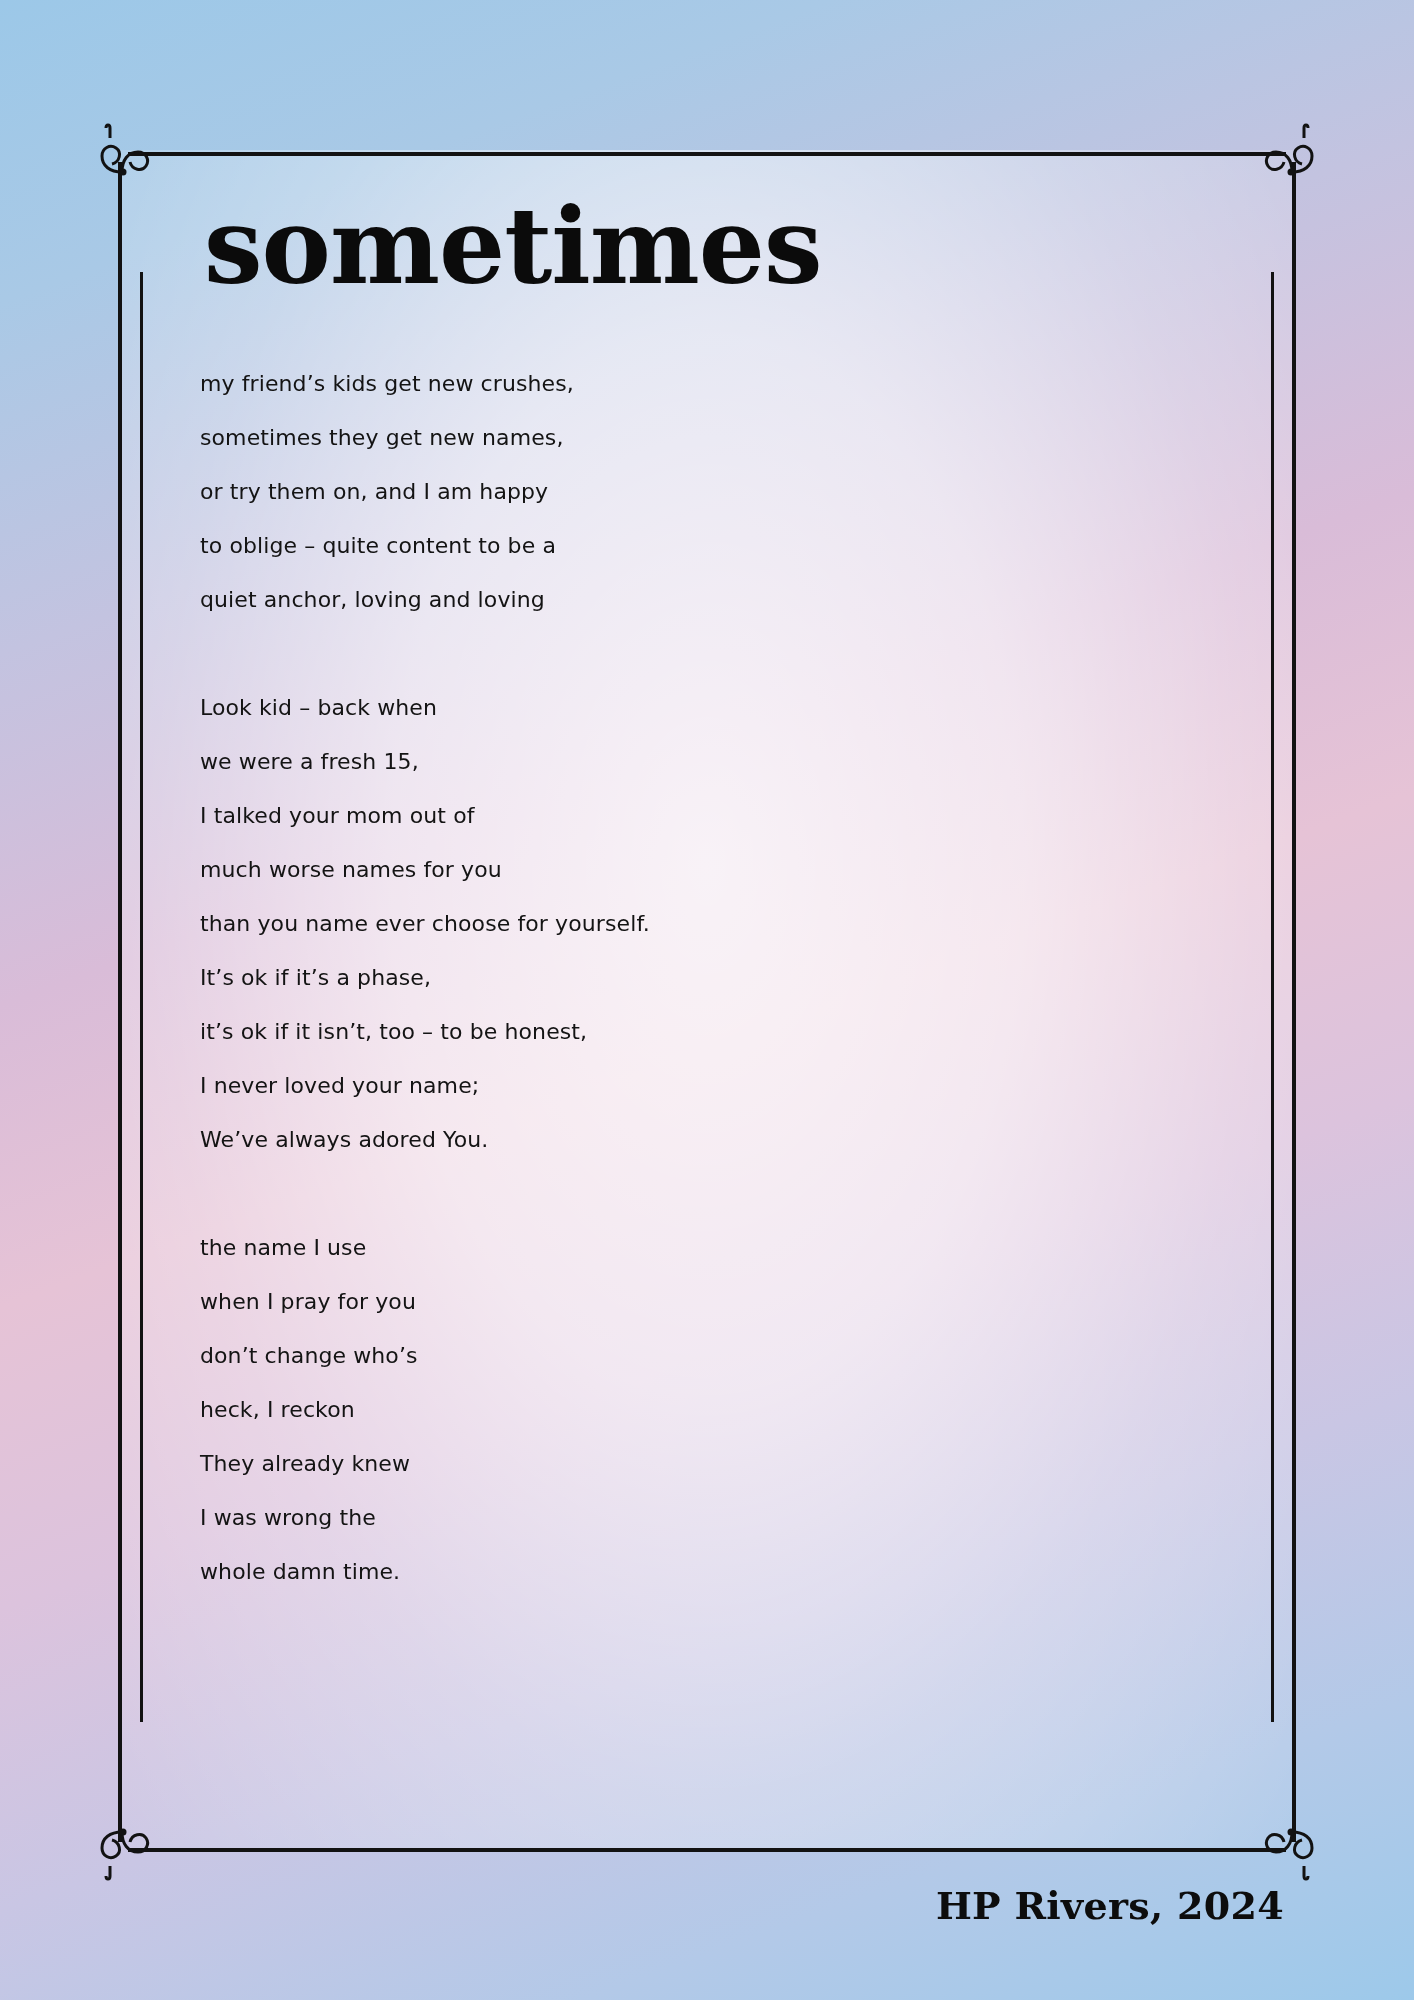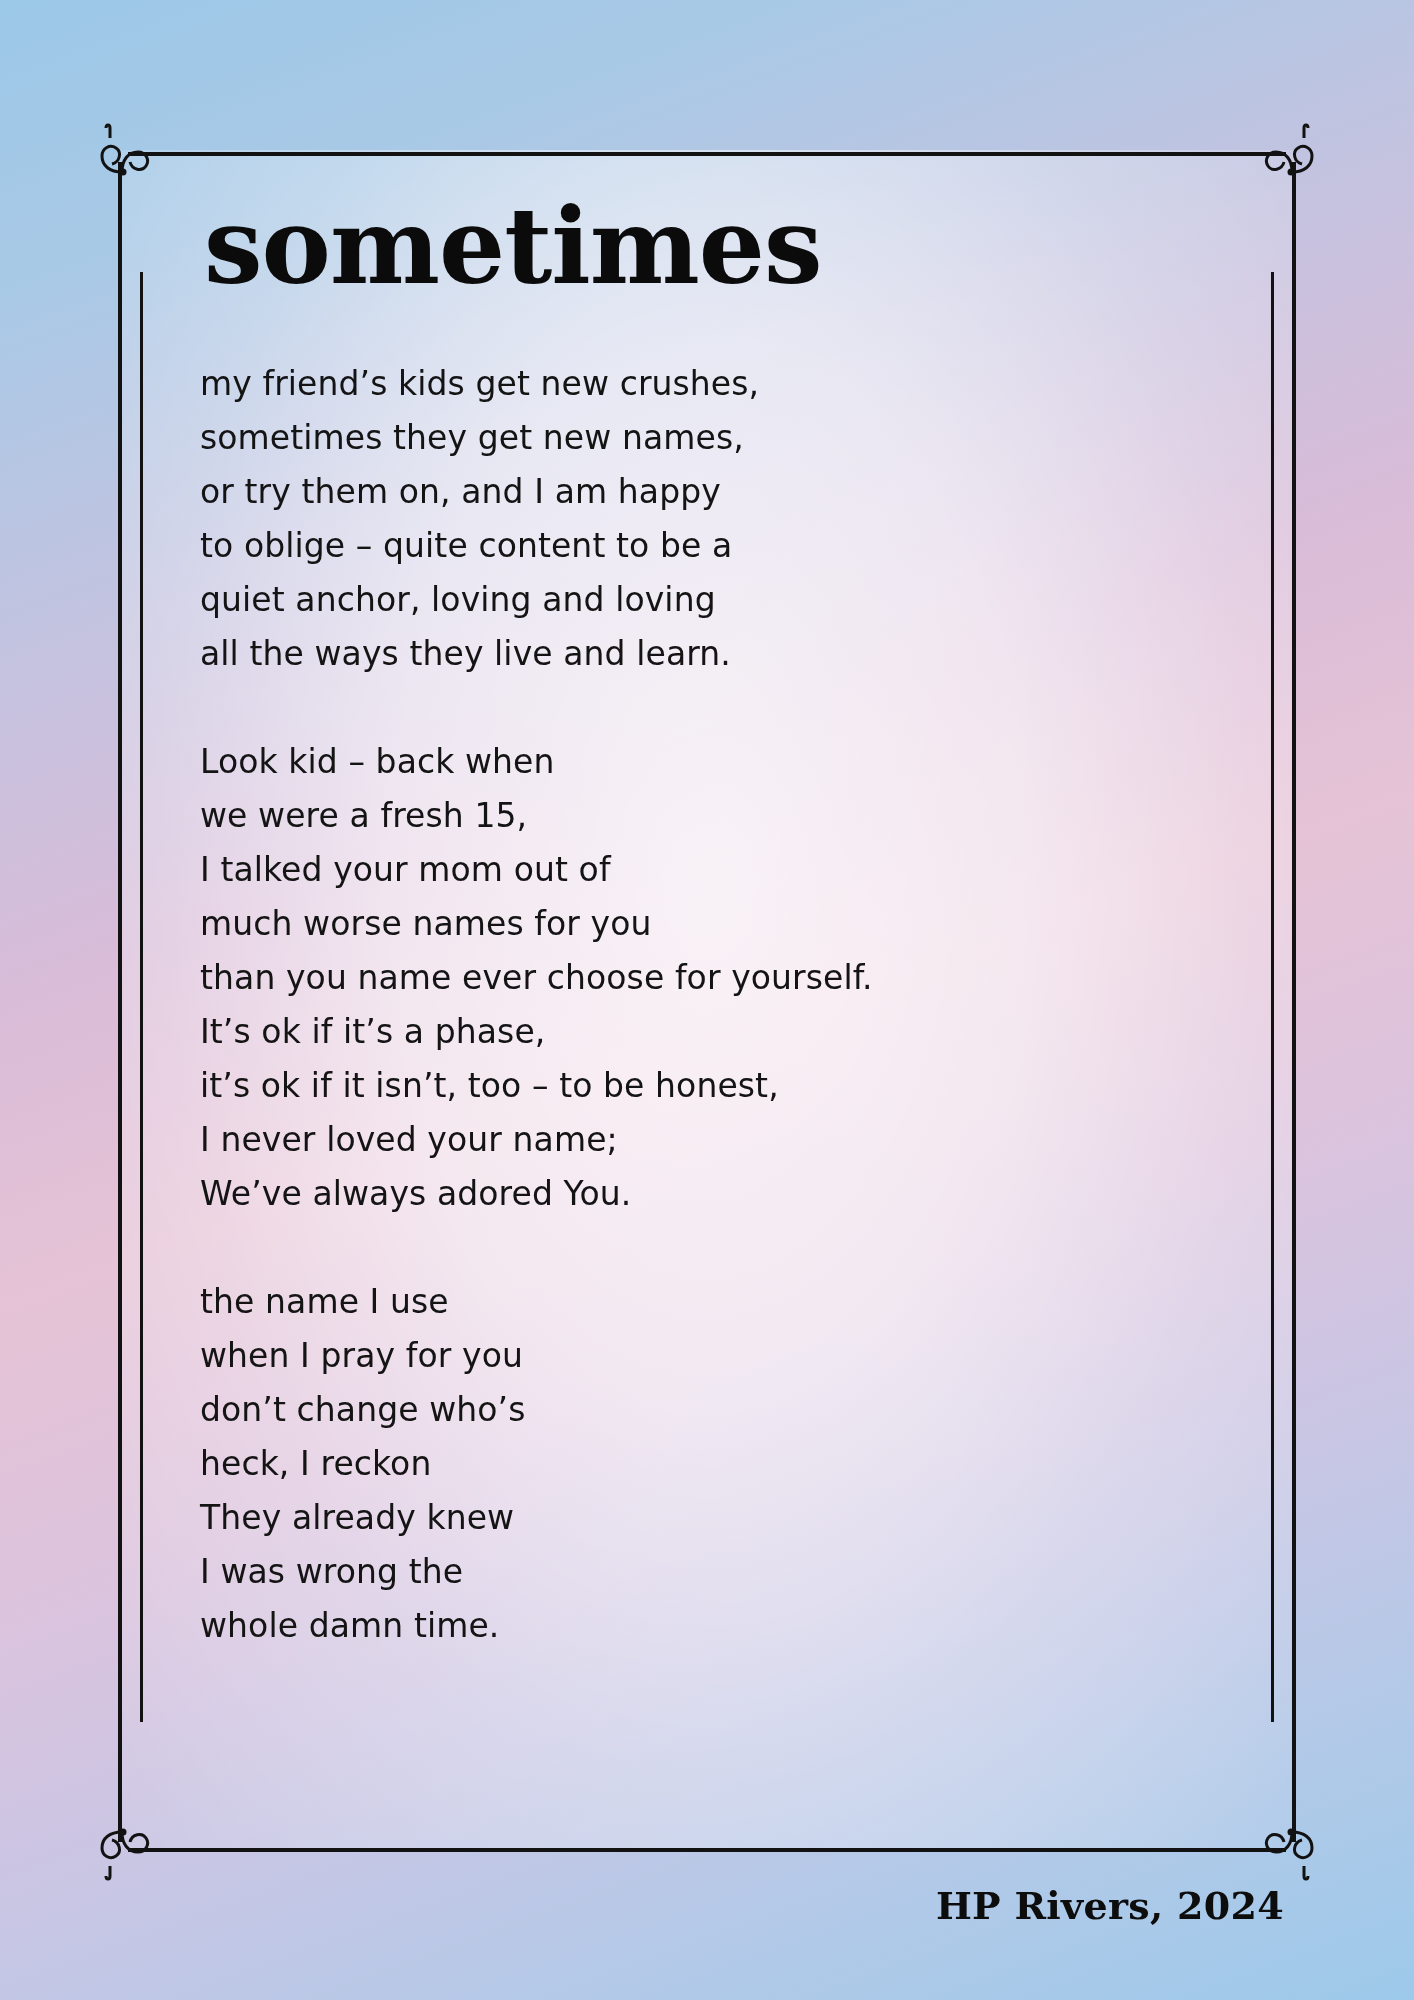--- a/index.html
+++ b/index.html
@@ -126,21 +126,21 @@
     font-weight: bold;
     font-size: 104px;
     line-height: 1.0;
     letter-spacing: -1px;
     color: #0b0b0b;
     margin: 0 0 58px 4px;
   }
 
   .poem {
     font-family: "DejaVu Sans", sans-serif;
-    font-size: 33px;
+    font-size: 22px;
     line-height: 54px;
     color: #141414;
     font-weight: 400;
     letter-spacing: 0.1px;
   }
   .stanza { margin: 0 0 54px 0; }
   .stanza:last-child { margin-bottom: 13px; }
   .line-text { display: block; white-space: pre; }
 
   .signature {
@@ -205,21 +205,20 @@
 
   <div class="content">
     <h1 class="title">sometimes</h1>
     <div class="poem">
       <p class="stanza">
         <span class="line-text">my friend’s kids get new crushes,</span>
         <span class="line-text">sometimes they get new names,</span>
         <span class="line-text">or try them on, and I am happy</span>
         <span class="line-text">to oblige – quite content to be a</span>
         <span class="line-text">quiet anchor, loving and loving</span>
-        <span class="line-text">all the ways they live and learn.</span>
       </p>
       <p class="stanza">
         <span class="line-text">Look kid – back when</span>
         <span class="line-text">we were a fresh 15,</span>
         <span class="line-text">I talked your mom out of</span>
         <span class="line-text">much worse names for you</span>
         <span class="line-text">than you name ever choose for yourself.</span>
         <span class="line-text">It’s ok if it’s a phase,</span>
         <span class="line-text">it’s ok if it isn’t, too – to be honest,</span>
         <span class="line-text">I never loved your name;</span>

